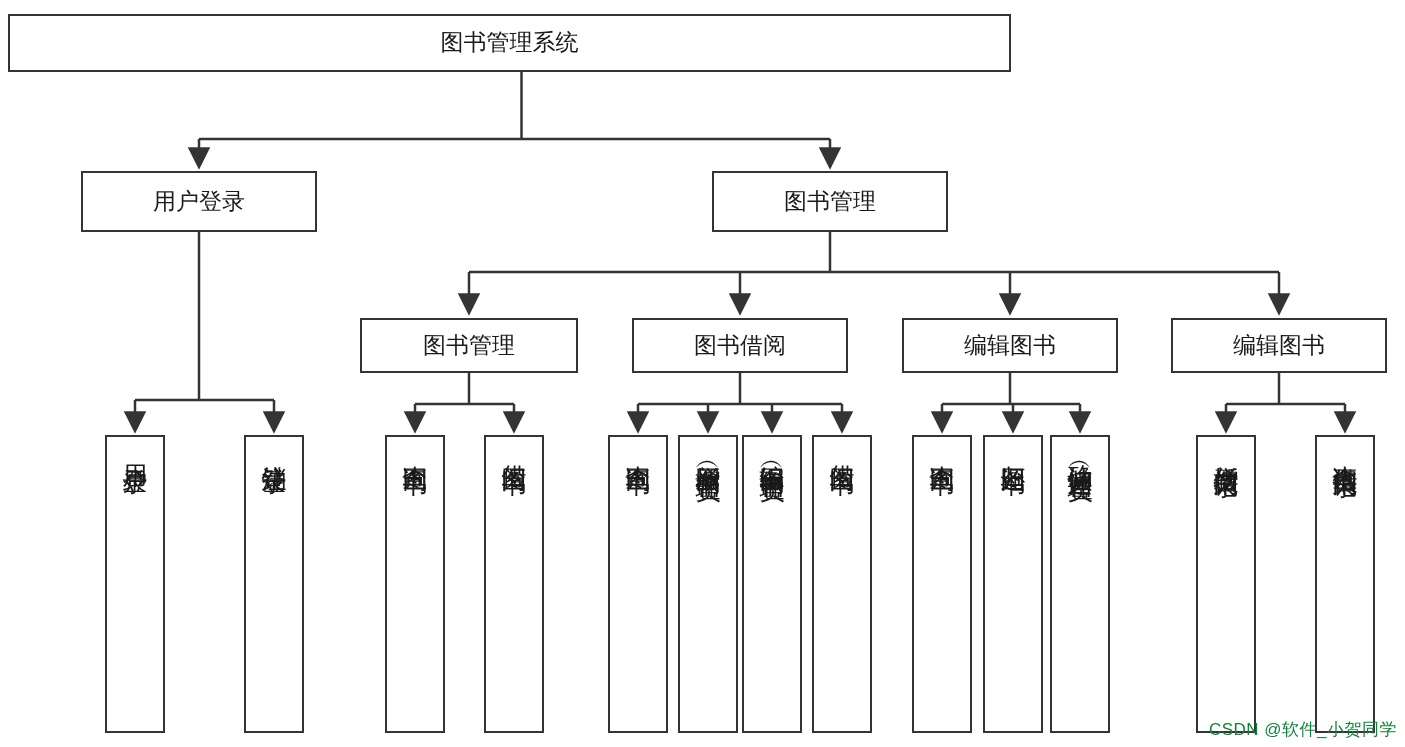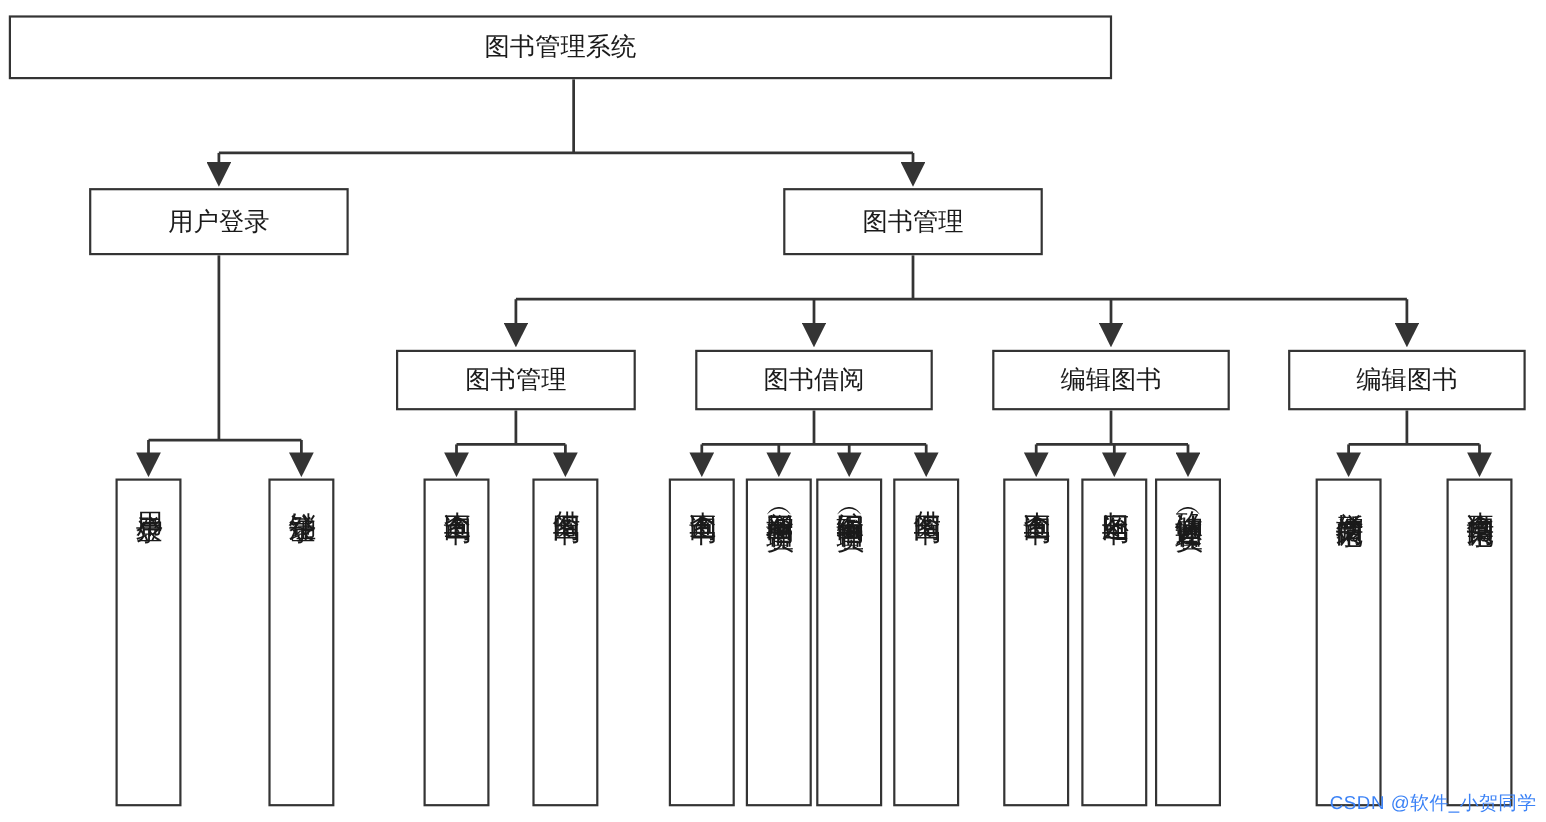--- a/index.html
+++ b/index.html
@@ -54,21 +54,21 @@
     font-size: 25px;
     letter-spacing: 2px;
     line-height: 1;
     white-space: normal;
   }
   #watermark {
     position: absolute;
     right: 8px;
     bottom: 6px;
     font-size: 17px;
-    color: #3b82f6;
+    color: #15803d;
     letter-spacing: 0.5px;
     white-space: nowrap;
   }
 </style>
 </head>
 <body>
 
 <div id="canvas">
 
   <svg id="edges" viewBox="0 0 1405 747">

